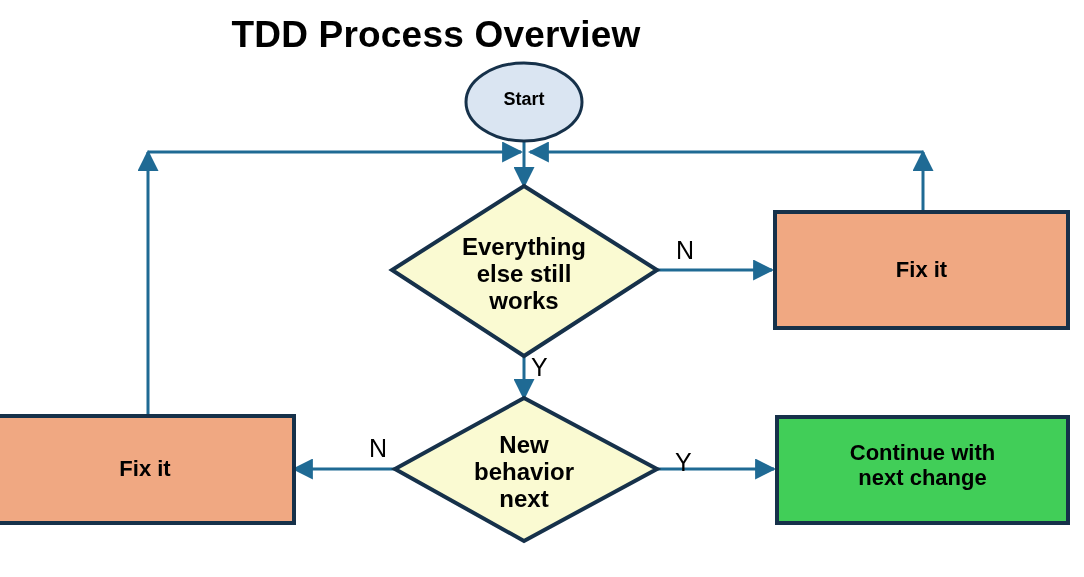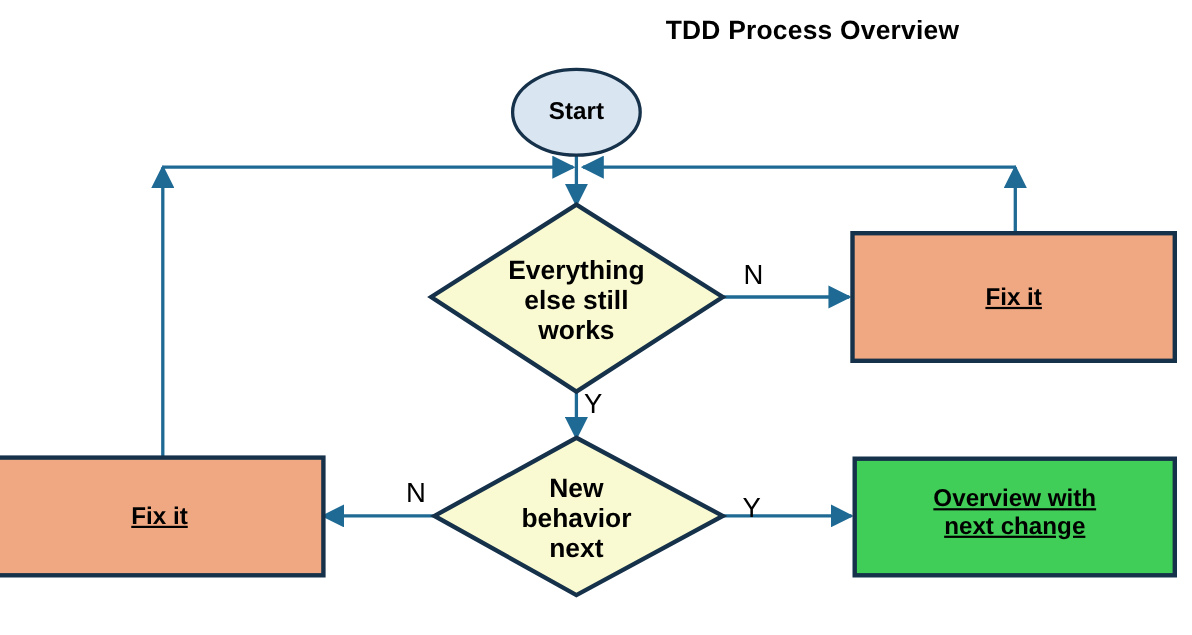--- a/index.html
+++ b/index.html
@@ -31,42 +31,41 @@
     color: #000000;
     line-height: 1.12;
     pointer-events: none;
     white-space: pre-line;
   }
   .diagram-title {
     position: absolute;
     left: 0;
     top: 14px;
     width: 872px;
-    text-align: right;
-    font-size: 24px;
+    text-align: center;
+    font-size: 37px;
     font-weight: bold;
     color: #000000;
     letter-spacing: 0.2px;
   }
   .edge-label {
     position: absolute;
     font-size: 25px;
     font-weight: normal;
     color: #000000;
     font-family: "Liberation Sans", sans-serif;
   }
   .start-label {
-    font-size: 22px;
+    font-size: 18px;
   }
   .diamond-label {
     font-size: 24px;
   }
   .box-label {
     font-size: 22px;
-    text-decoration: underline;
   }
 </style>
 </head>
 <body>
 
 <div id="canvas">
 
   <div class="diagram-title">TDD Process Overview</div>
 
   <svg id="flow-svg" viewBox="0 0 1084 577">
@@ -138,21 +137,21 @@
 works</div>
 
   <div class="node-label diamond-label" style="left:434px; top:432px; width:180px;">New
 behavior
 next</div>
 
   <div class="node-label box-label" style="left:775px; top:258px; width:293px;">Fix it</div>
 
   <div class="node-label box-label" style="left:-4px; top:457px; width:298px;">Fix it</div>
 
-  <div class="node-label box-label" style="left:777px; top:441px; width:291px;">Overview with
+  <div class="node-label box-label" style="left:777px; top:441px; width:291px;">Continue with
 next change</div>
 
   <div class="edge-label" style="left:676px; top:236px;">N</div>
 
   <div class="edge-label" style="left:531px; top:353px;">Y</div>
 
   <div class="edge-label" style="left:369px; top:434px;">N</div>
 
   <div class="edge-label" style="left:675px; top:448px;">Y</div>
 

